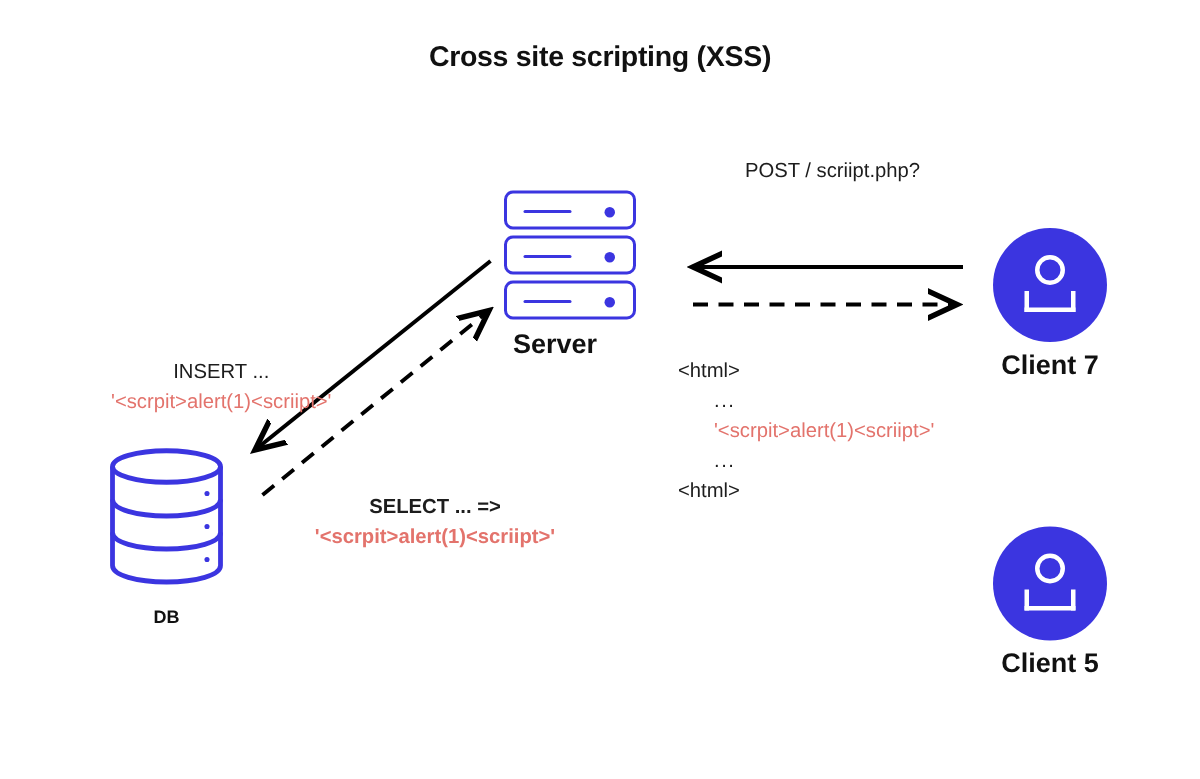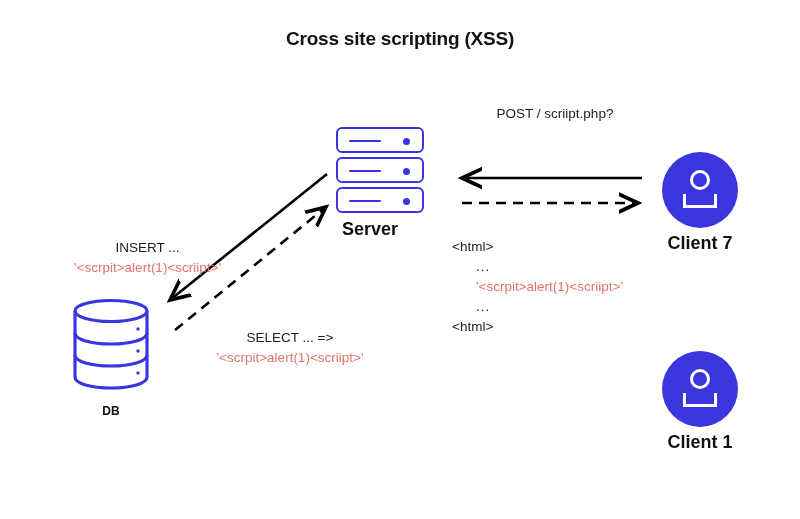--- a/index.html
+++ b/index.html
@@ -166,20 +166,21 @@
     top: 194px;
     width: 215px;
     text-align: center;
     margin-top: 44px;
   }
   #select-block {
     left: 190px;
     top: 328px;
     width: 200px;
     text-align: center;
+    font-weight: bold;
   }
   #html-block {
     left: 452px;
     top: 237px;
     line-height: 20px;
     text-align: left;
   }
   #html-block .indent { padding-left: 24px; }
   #html-block .dots { padding-left: 24px; letter-spacing: 1px; }
 
@@ -236,21 +237,21 @@
     </div>
   </div>
   <div class="client-label" id="client1-label">Client 7</div>
 
   <div class="client" id="client2">
     <div class="client-circle">
       <span class="client-head"></span>
       <span class="client-body"></span>
     </div>
   </div>
-  <div class="client-label" id="client2-label">Client 1</div>
+  <div class="client-label" id="client2-label">Client 5</div>
 
   <svg class="overlay" viewBox="0 0 800 519" xmlns="http://www.w3.org/2000/svg">
     <defs>
       <marker id="arrowhead" markerWidth="9" markerHeight="9" refX="7.5" refY="4.5" orient="auto" markerUnits="strokeWidth">
         <path d="M0,1 L7.5,4.5 L0,8" fill="none" stroke="#000000" stroke-width="1.4" stroke-linecap="square"></path>
       </marker>
     </defs>
 
     <g>
       <line x1="642" y1="178" x2="462" y2="178" stroke="#000000" stroke-width="2.6" marker-end="url(#arrowhead)"></line>

